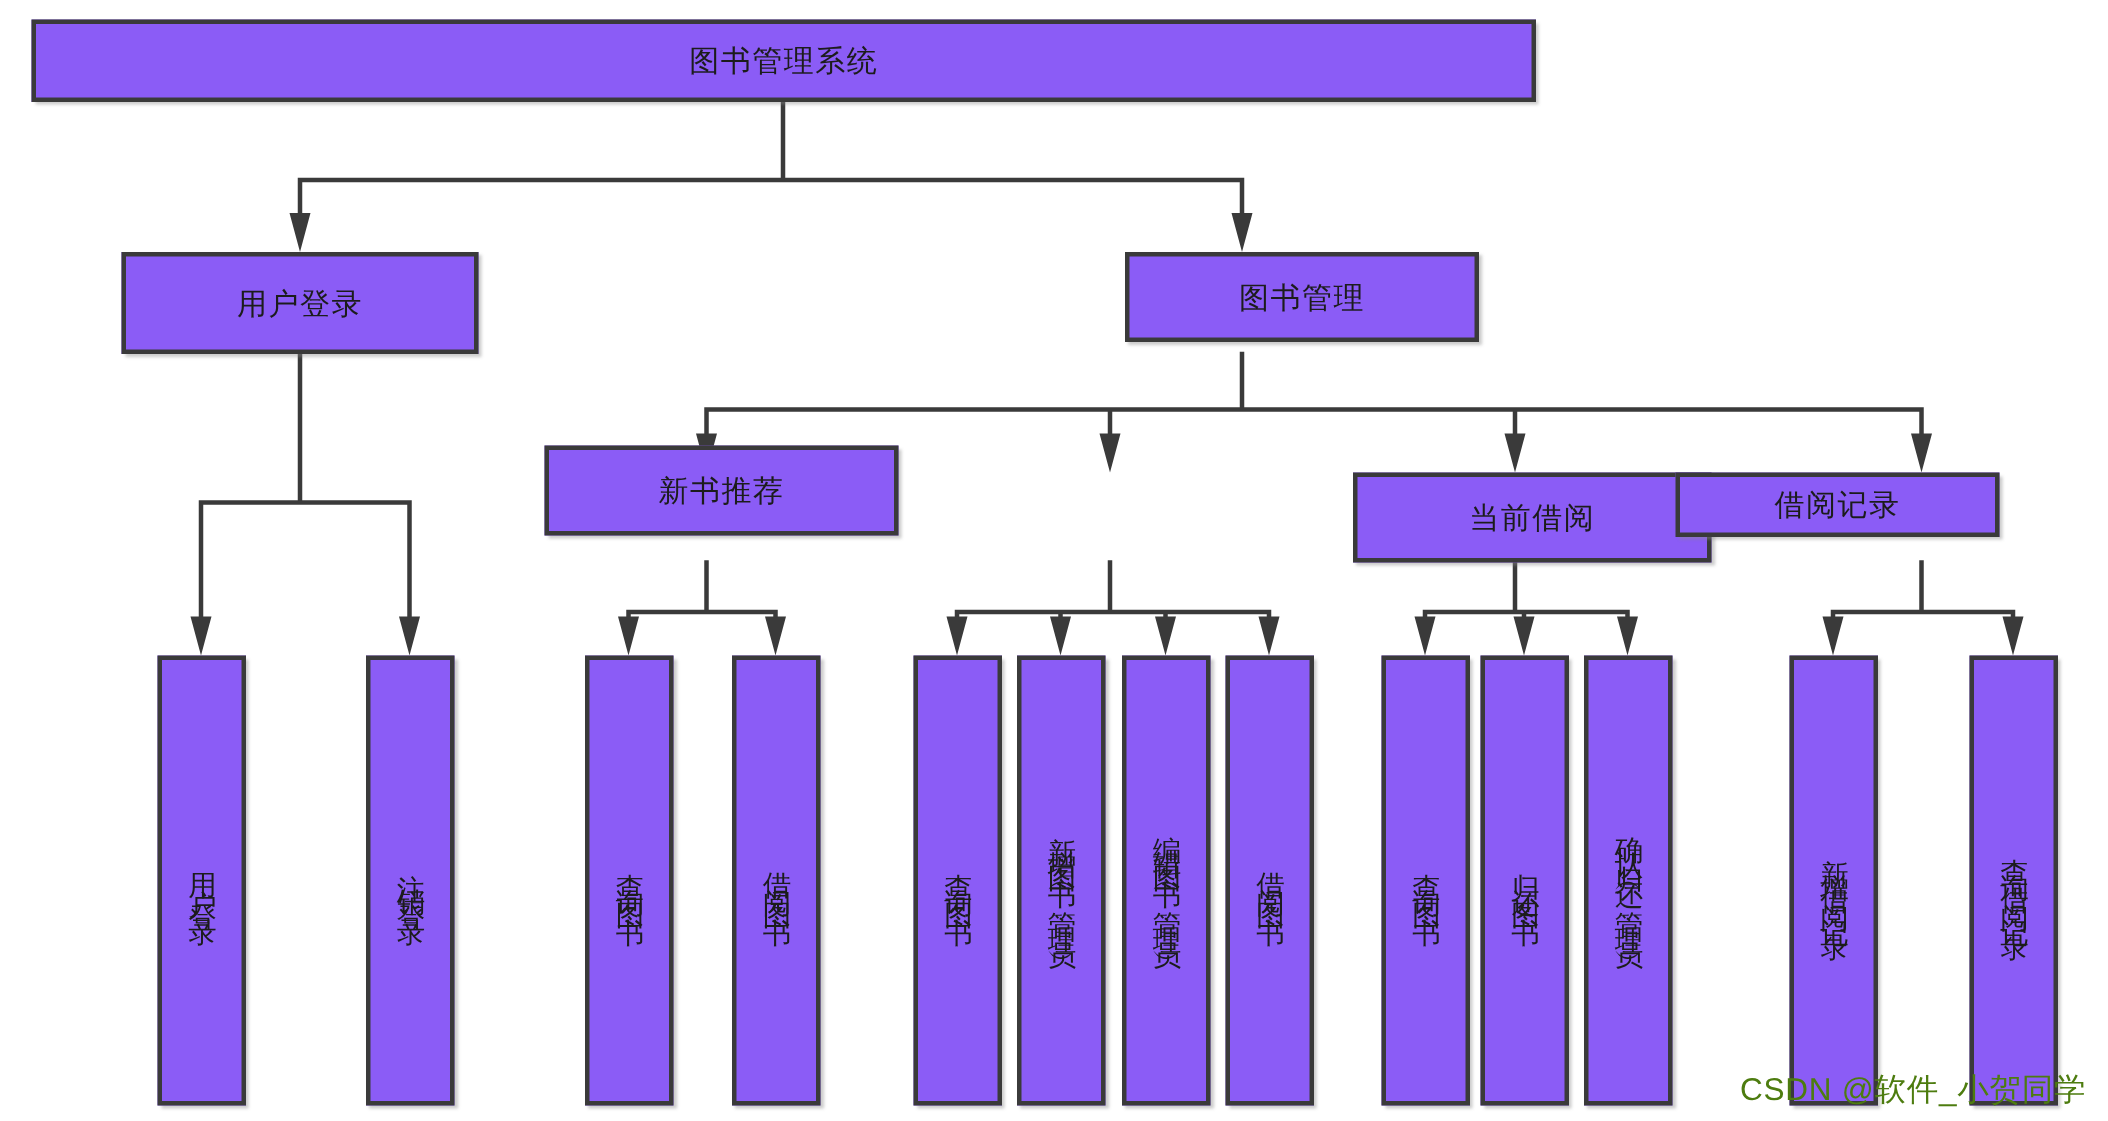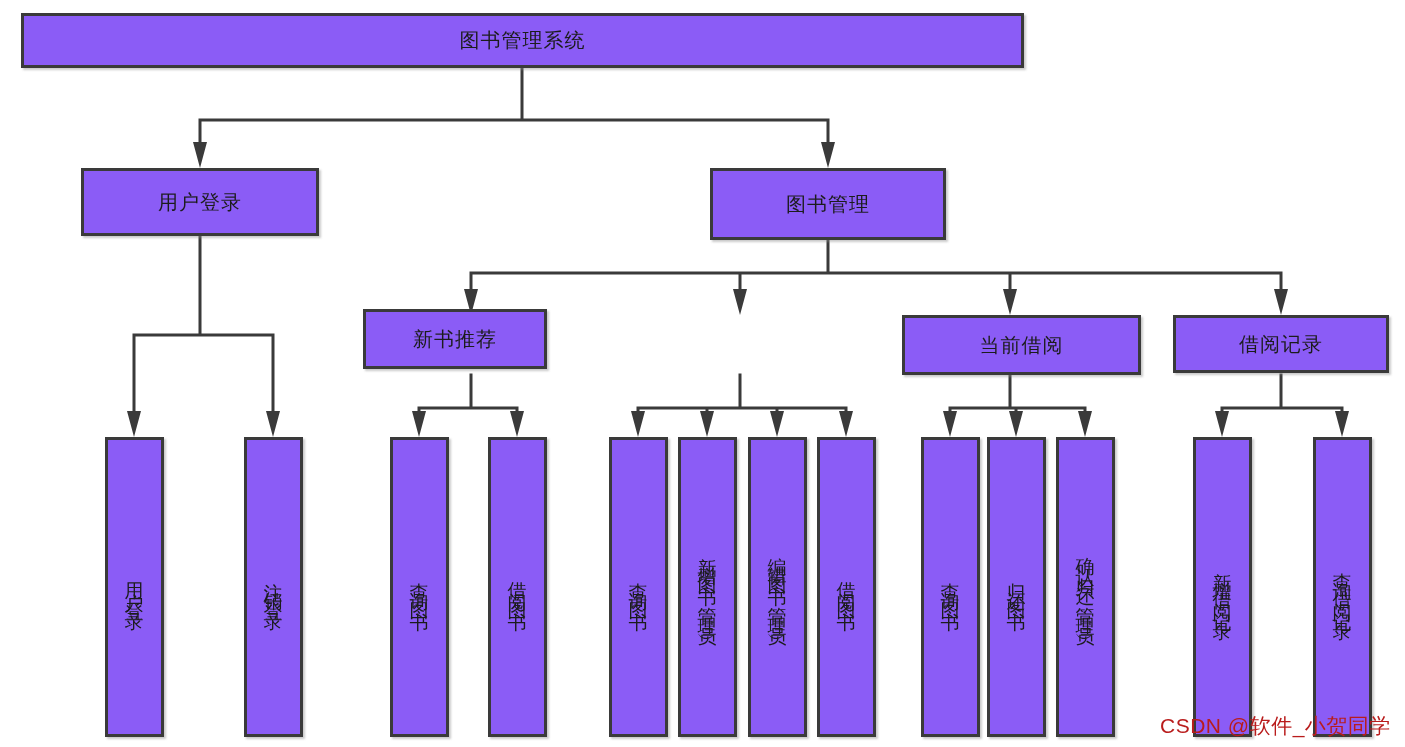--- a/index.html
+++ b/index.html
@@ -49,21 +49,21 @@
     font-size: 19px;
     line-height: 1;
     letter-spacing: 10px;
     white-space: nowrap;
   }
   .watermark {
     position: absolute;
     left: 1160px;
     top: 712px;
     font-size: 21px;
-    color: #b91c1c;
+    color: #4d7c0f;
     letter-spacing: 0.5px;
     white-space: nowrap;
   }
 </style>
 </head>
 <body>
 
 <div class="canvas">
 
   <svg class="edges" viewBox="0 0 1405 747" xmlns="http://www.w3.org/2000/svg">
@@ -104,31 +104,31 @@
     </g>
   </svg>
 
   <div class="node" style="left:21px; top:13px; width:1003px; height:55px">
     <span class="hlabel">图书管理系统</span>
   </div>
 
   <div class="node" style="left:81px; top:168px; width:238px; height:68px">
     <span class="hlabel">用户登录</span>
   </div>
-  <div class="node" style="left:710px; top:168px; width:236px; height:72px">
+  <div class="node" style="left:750px; top:168px; width:236px; height:60px">
     <span class="hlabel">图书管理</span>
   </div>
 
-  <div class="node" style="left:363px; top:309px; width:184px; height:60px">
+  <div class="node" style="left:363px; top:297px; width:236px; height:60px">
     <span class="hlabel">新书推荐</span>
   </div>
   <div class="node" style="left:902px; top:315px; width:239px; height:60px">
     <span class="hlabel">当前借阅</span>
   </div>
-  <div class="node" style="left:1173px; top:315px; width:216px; height:58px">
+  <div class="node" style="left:1117px; top:315px; width:216px; height:43px">
     <span class="hlabel">借阅记录</span>
   </div>
 
   <div class="node leaf" style="left:105px; top:437px; width:59px; height:300px">
     <span class="vlabel">用户登录</span>
   </div>
   <div class="node leaf" style="left:244px; top:437px; width:59px; height:300px">
     <span class="vlabel">注销登录</span>
   </div>
 

